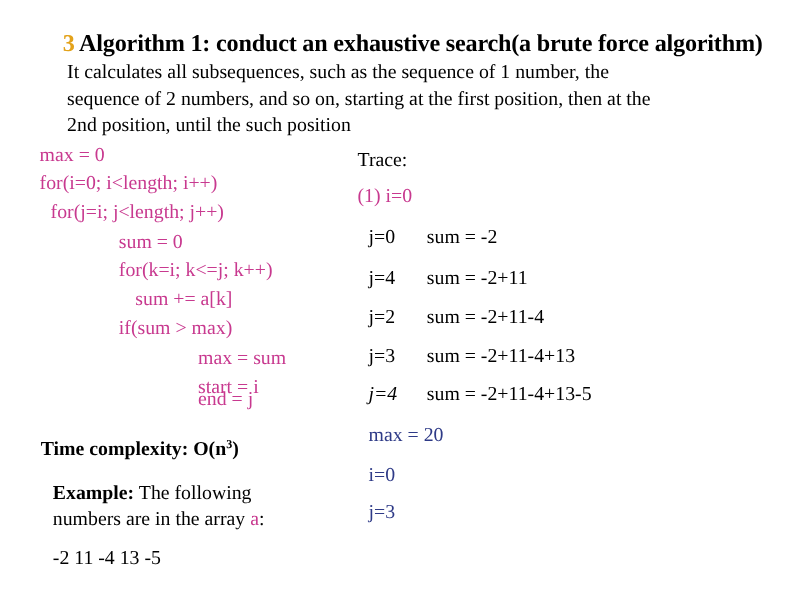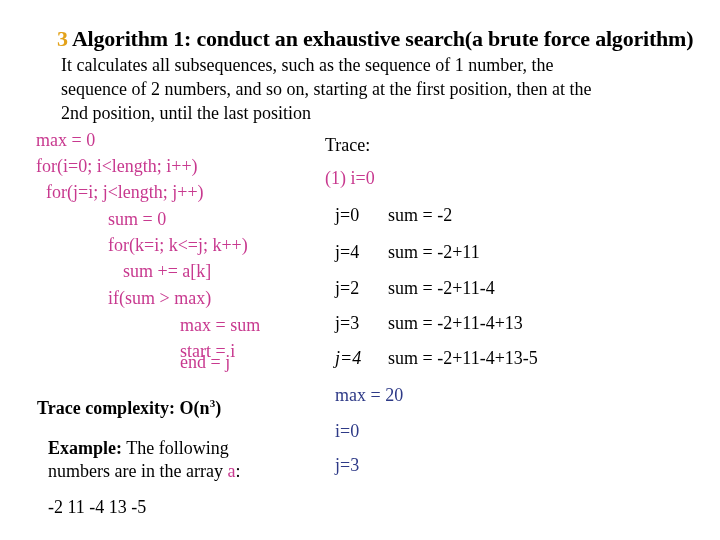--- a/index.html
+++ b/index.html
@@ -22,37 +22,37 @@
 </head>
 <body>
 
 <div class="abs title">
   <span class="num">3</span>
   <span>Algorithm 1: conduct an exhaustive search(a brute force algorithm)</span>
 </div>
 
 <div class="abs intro" style="top:55px;">It calculates all subsequences, such as the sequence of 1 number, the</div>
 <div class="abs intro" style="top:79px;">sequence of 2 numbers, and so on,  starting at the first position, then at the</div>
-<div class="abs intro" style="top:103px;">2nd position, until the last position</div>
+<div class="abs intro" style="top:103px;">2nd position, until the such position</div>
 
 <div>
   <div class="abs code" style="left:36px; top:130px;">max = 0</div>
   <div class="abs code" style="left:36px; top:156px;">for(i=0; i&lt;length;  i++)</div>
   <div class="abs code" style="left:46px; top:182px;">for(j=i;  j&lt;length; j++)</div>
   <div class="abs code" style="left:108px; top:209px;">sum = 0</div>
   <div class="abs code" style="left:108px; top:235px;">for(k=i; k&lt;=j; k++)</div>
   <div class="abs code" style="left:123px; top:261px;">sum += a[k]</div>
   <div class="abs code" style="left:108px; top:288px;">if(sum &gt; max)</div>
   <div class="abs code" style="left:180px; top:315px;">max = sum</div>
   <div class="abs code" style="left:180px; top:341px;">start = i</div>
   <div class="abs code" style="left:180px; top:352px;">end =  j</div>
 </div>
 
 <div class="abs bold" style="left:37px; top:398px; font-size:18px;">
-  <span>Trace complexity: O(n</span><sup>3</sup><span>)</span>
+  <span>Time complexity: O(n</span><sup>3</sup><span>)</span>
 </div>
 
 <div class="abs ex" style="left:48px; top:438px;">
   <span class="bold">Example:</span><span> The following</span>
 </div>
 <div class="abs ex" style="left:48px; top:461px;">
   <span>numbers are in the array </span><span class="pink">a</span><span>:</span>
 </div>
 <div class="abs ex" style="left:48px; top:497px;">-2 11 -4 13 -5</div>
 

